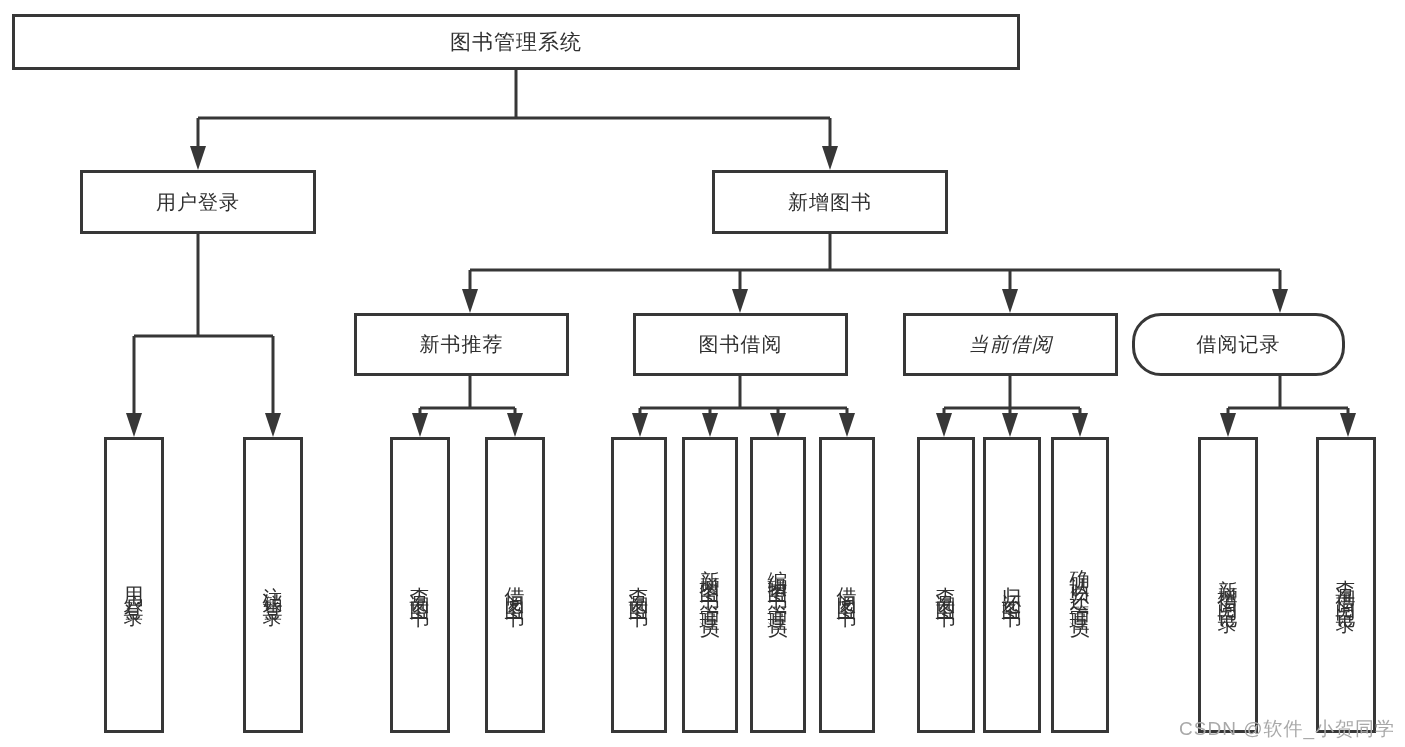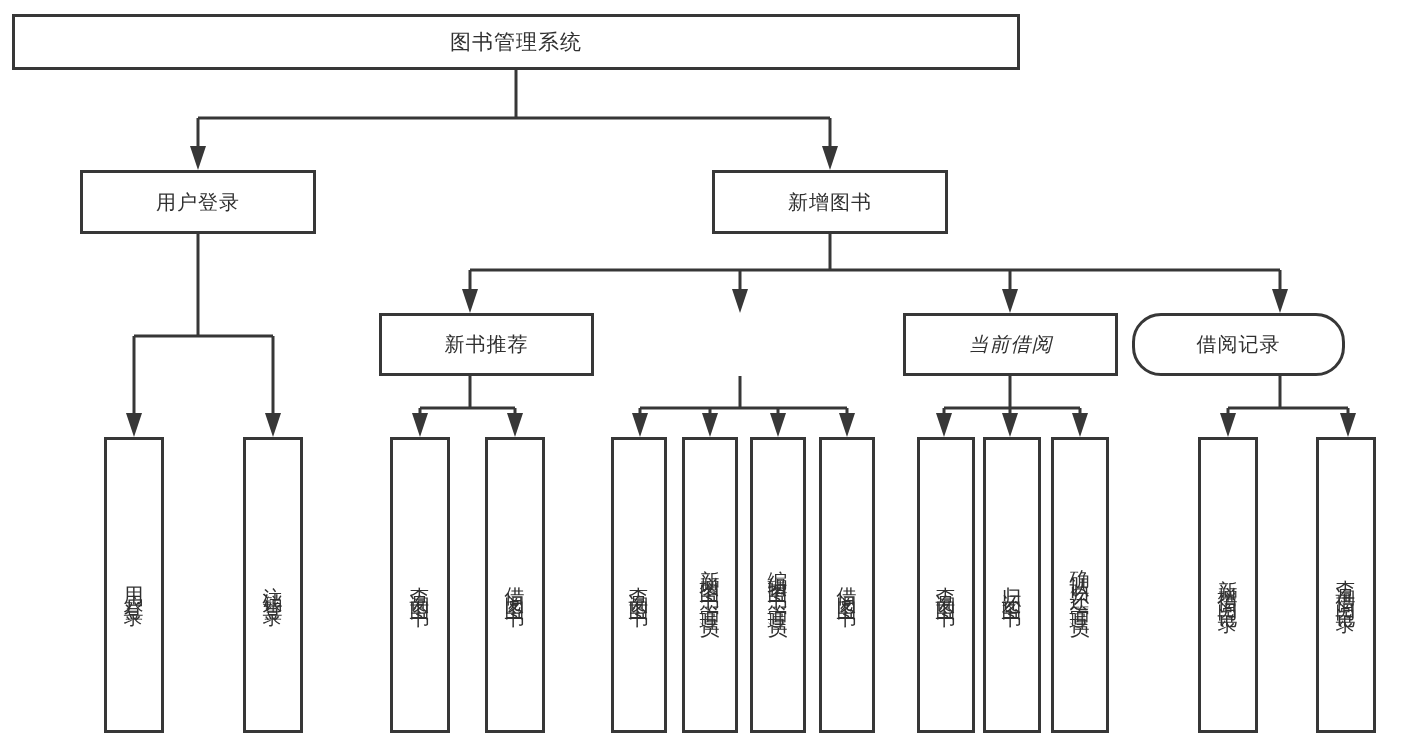--- a/index.html
+++ b/index.html
@@ -91,21 +91,22 @@
       <polygon points="1220,413 1236,413 1228,437"></polygon>
       <polygon points="1340,413 1356,413 1348,437"></polygon>
     </g>
   </svg>
 
   <div class="node hnode root" style="left:12px;top:14px;width:1008px;height:56px;">图书管理系统</div>
 
   <div class="node hnode" style="left:80px;top:170px;width:236px;height:64px;">用户登录</div>
   <div class="node hnode" style="left:712px;top:170px;width:236px;height:64px;">新增图书</div>
 
-  <div class="node hnode" style="left:379px;top:313px;width:215px;height:63px;">新书推荐</div>
+  <div class="node hnode" style="left:354px;top:313px;width:215px;height:63px;">新书推荐</div>
+  <div class="node hnode" style="left:633px;top:313px;width:215px;height:63px;">图书借阅</div>
   <div class="node hnode" style="left:903px;top:313px;width:215px;height:63px;font-style:italic;">当前借阅</div>
   <div class="node hnode" style="left:1132px;top:313px;width:213px;height:63px;border-radius:29px;">借阅记录</div>
 
   <div class="node vnode" style="left:104px;top:437px;width:60px;height:296px;">
     <span>用户登录</span>
   </div>
   <div class="node vnode" style="left:243px;top:437px;width:60px;height:296px;">
     <span>注销登录</span>
   </div>
 
@@ -139,14 +140,15 @@
     <span>确认归还（管理员）</span>
   </div>
 
   <div class="node vnode" style="left:1198px;top:437px;width:60px;height:296px;">
     <span>新增借阅记录</span>
   </div>
   <div class="node vnode" style="left:1316px;top:437px;width:60px;height:296px;">
     <span>查询借阅记录</span>
   </div>
 
+  <div class="watermark">CSDN @软件_小贺同学</div>
 
 </div>
 
 </body></html>

